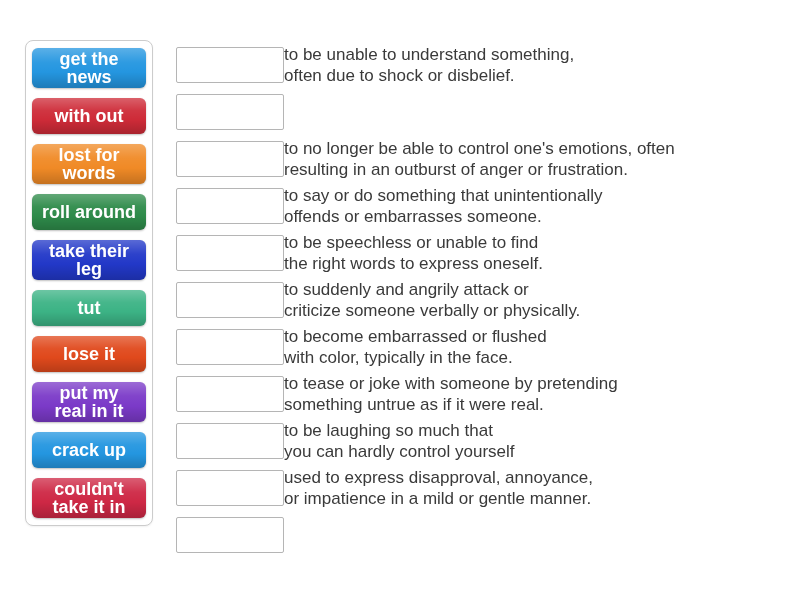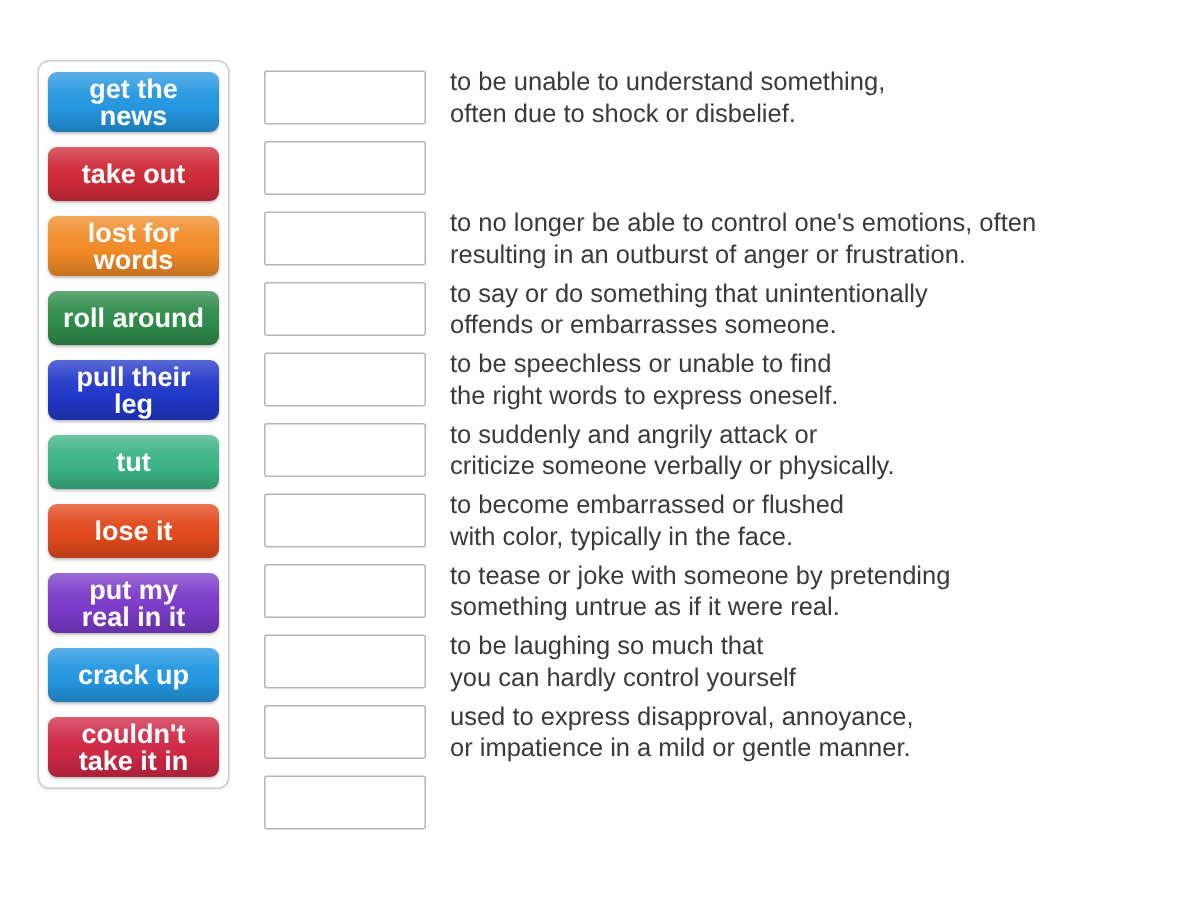--- a/index.html
+++ b/index.html
@@ -62,21 +62,21 @@
     position: absolute;
     left: 176px;
     top: 44px;
     width: 608px;
     display: flex;
     flex-direction: column;
   }
   .def-row {
     display: flex;
     align-items: center;
-    gap: 16px;
+    gap: 0;
     min-height: 42px;
     margin-bottom: 5px;
   }
   .drop-box {
     flex: none;
     width: 108px;
     height: 36px;
     box-sizing: border-box;
     background: #ffffff;
     border: 1px solid #b5b5b5;
@@ -89,25 +89,25 @@
     white-space: pre-line;
   }
 </style>
 </head>
 <body>
 
 <div class="stage">
 
   <div class="tiles-panel">
     <div class="tile" style="--c: #2496E0;">get the news</div>
-    <div class="tile" style="--c: #CE2B38;">take out</div>
+    <div class="tile" style="--c: #CE2B38;">with out</div>
     <div class="tile" style="--c: #F08A26;">lost for
 words</div>
     <div class="tile" style="--c: #2E8B4A;">roll around</div>
-    <div class="tile" style="--c: #2238C8;">pull their leg</div>
+    <div class="tile" style="--c: #2238C8;">take their leg</div>
     <div class="tile" style="--c: #3CB385;">tut</div>
     <div class="tile" style="--c: #E0491C;">lose it</div>
     <div class="tile" style="--c: #7B3AC8;">put my
 real in it</div>
     <div class="tile" style="--c: #2496E0;">crack up</div>
     <div class="tile" style="--c: #CE2845;">couldn't
 take it in</div>
   </div>
 
   <div class="defs-panel">

